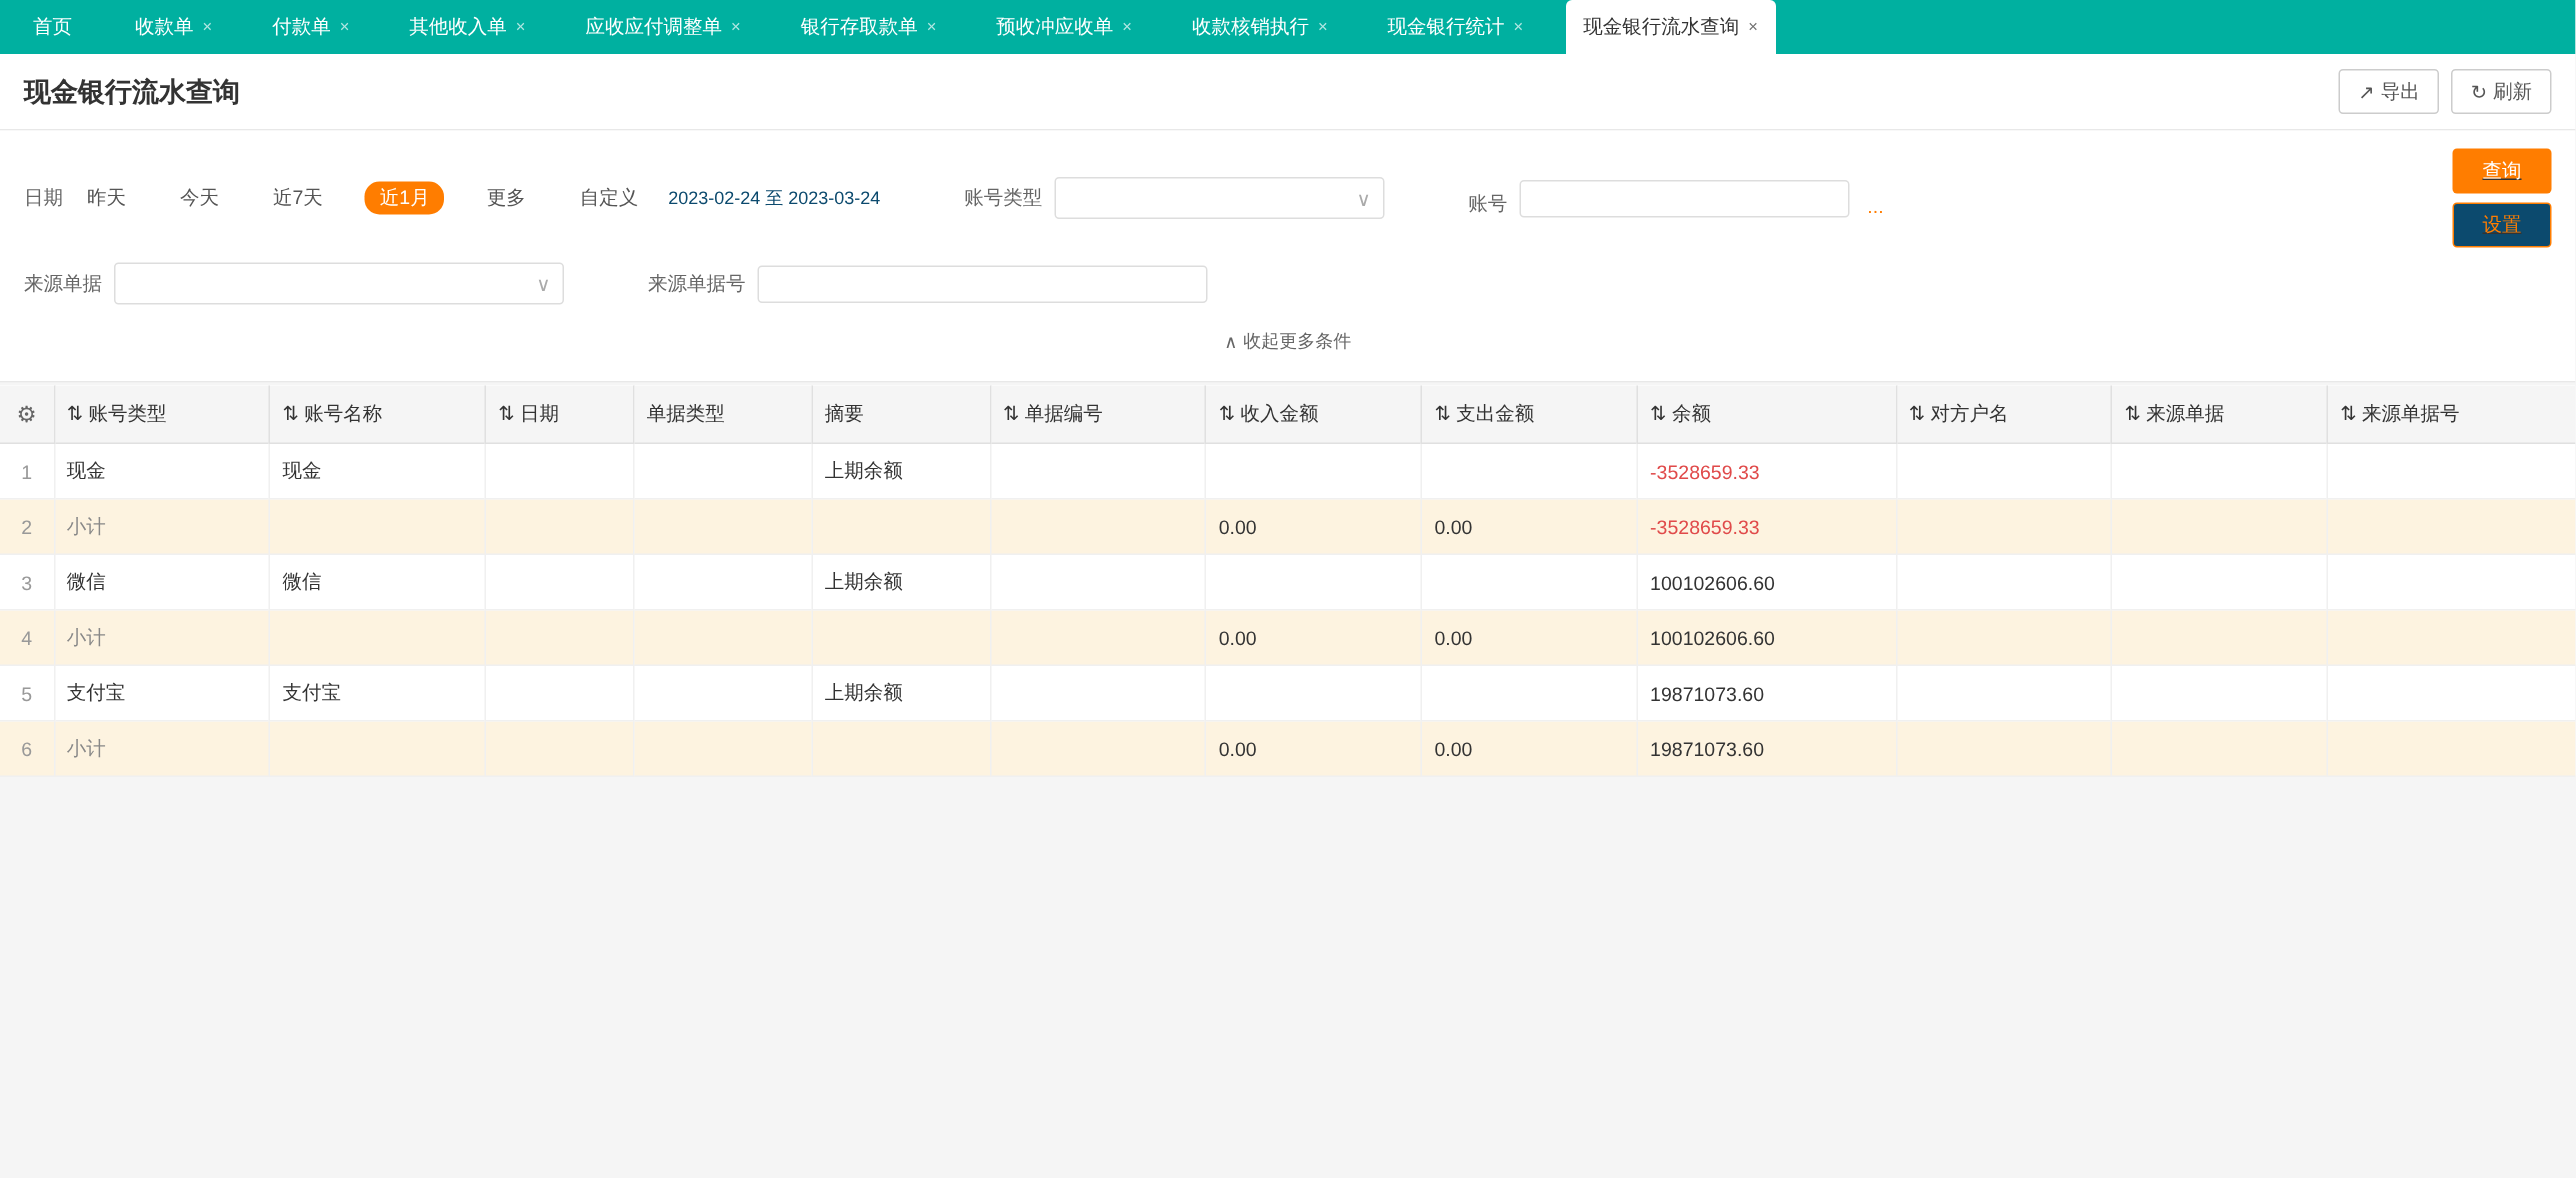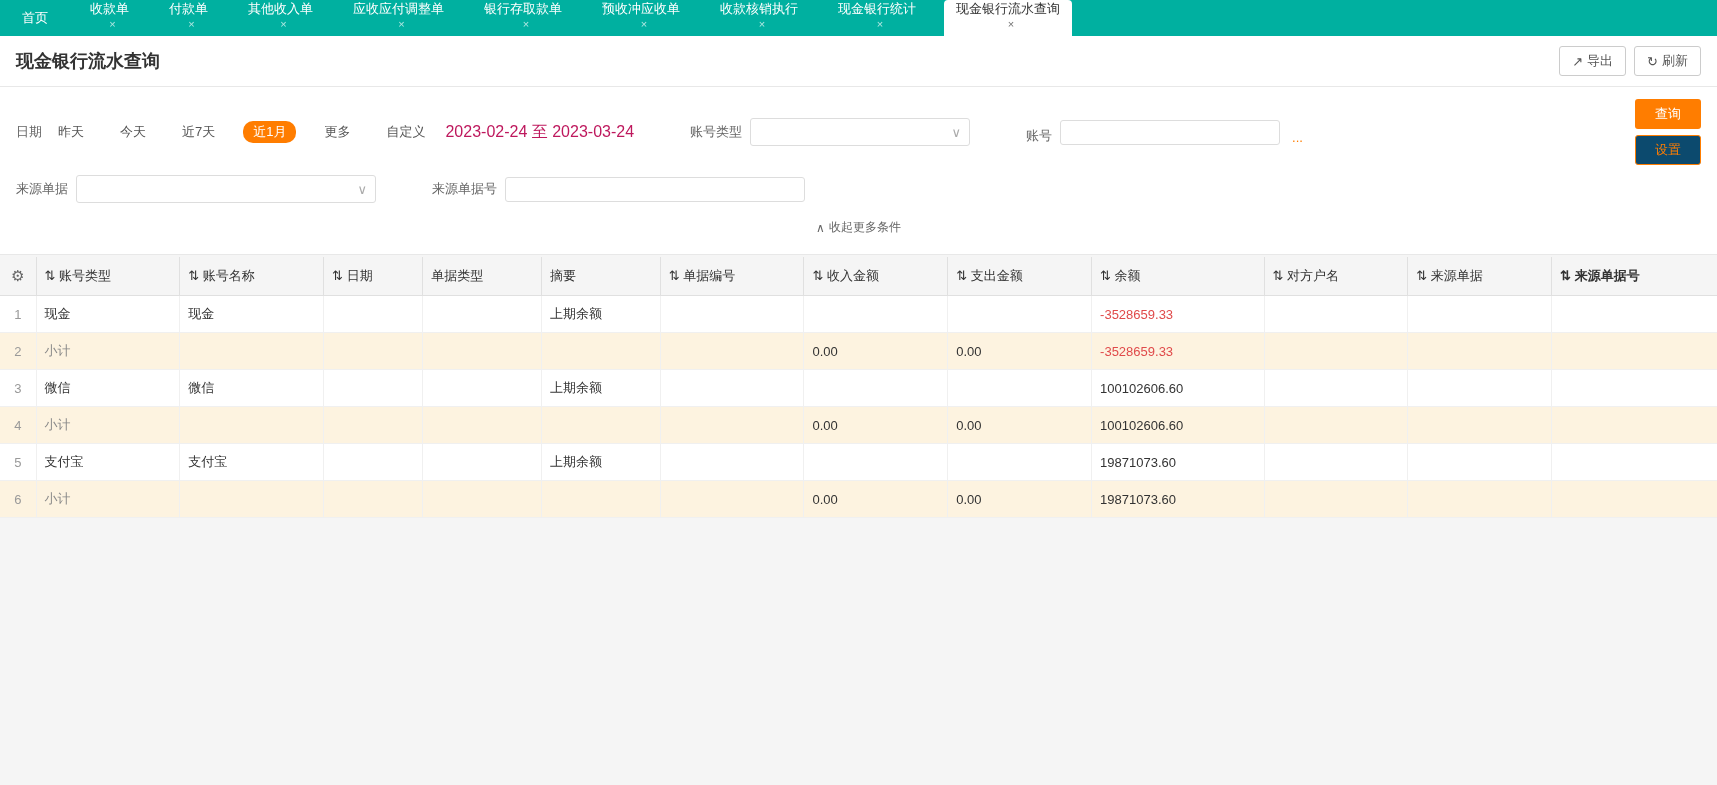--- a/index.html
+++ b/index.html
@@ -17,21 +17,20 @@
     .nav-item {
       display: flex;
       align-items: center;
       padding: 0 12px;
       height: 36px;
       color: #fff;
       font-size: 13px;
       cursor: pointer;
       white-space: nowrap;
       position: relative;
-      flex-direction: column;
     }
     .nav-item.active {
       background: #fff;
       color: #333;
       border-radius: 4px 4px 0 0;
     }
     .nav-item .close-btn {
       margin-left: 6px;
       font-size: 11px;
       opacity: 0.7;
@@ -111,22 +110,22 @@
       font-size: 13px;
       color: #555;
     }
     .date-btn.active {
       background: #ff7d00;
       color: #fff;
       border-radius: 10px;
       padding: 2px 10px;
     }
     .date-range {
-      font-size: 16px;
-      color: #be185d;
+      font-size: 12px;
+      color: #0c4a6e;
       margin-left: 4px;
     }
     .filter-select {
       display: flex;
       align-items: center;
       border: 1px solid #ddd;
       border-radius: 3px;
       padding: 4px 8px;
       min-width: 180px;
       background: #fff;
@@ -196,21 +195,21 @@
     }
     thead th {
       padding: 10px 8px;
       text-align: left;
       color: #333;
       font-weight: normal;
       border-right: 1px solid #e0e0e0;
       white-space: nowrap;
       position: relative;
     }
-    thead th:last-child { border-right: none; font-weight: bold; }
+    thead th:last-child { border-right: none; }
     .col-settings { width: 36px; text-align: center; }
     tbody tr { border-bottom: 1px solid #f0f0f0; }
     tbody tr.subtotal { background: #fdf3e0; }
     tbody td {
       padding: 9px 8px;
       color: #333;
       border-right: 1px solid #f0f0f0;
       white-space: nowrap;
     }
     tbody td:last-child { border-right: none; }
@@ -301,21 +300,21 @@
         <span style="color:#aaa;">∨</span>
       </div>
     </div>
 
     <div style="display:flex;align-items:flex-end;gap:8px;margin-left:40px;">
       <span class="filter-label">账号</span>
       <input class="filter-input" style="min-width: 220px;" value="">
       <span class="filter-more">...</span>
     </div>
 
-    <div style="display:flex;flex-direction:column;gap:6px;margin-left:auto;">
+    <div style="display:flex;flex-direction:column;gap:6px;margin-left:auto;text-decoration:underline;">
       <button class="btn-query">查询</button>
       <button class="btn-settings">设置</button>
     </div>
   </div>
 
   <div class="filter-row">
 
     <div style="display:flex;align-items:center;gap:8px;">
       <span class="filter-label">来源单据</span>
       <div class="filter-select" style="min-width:300px;">

